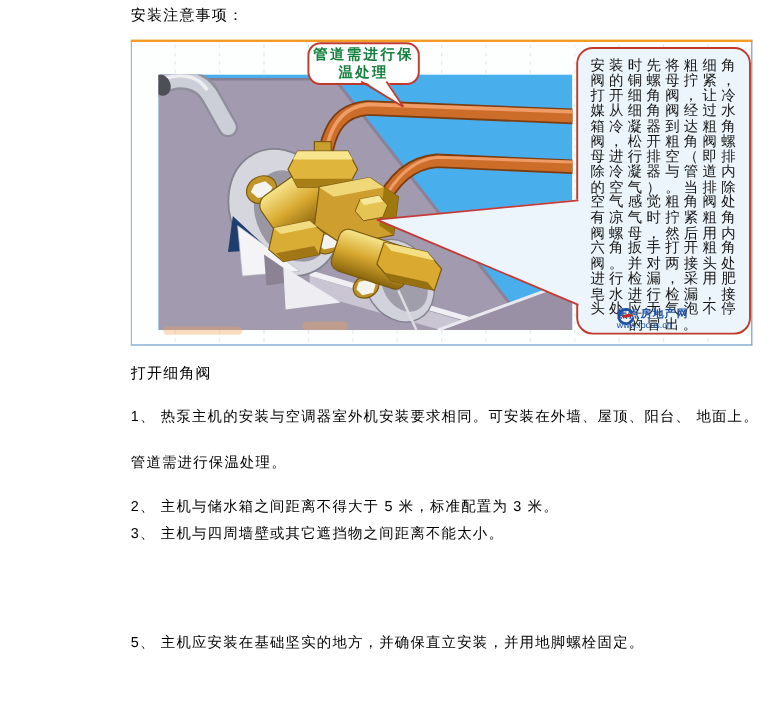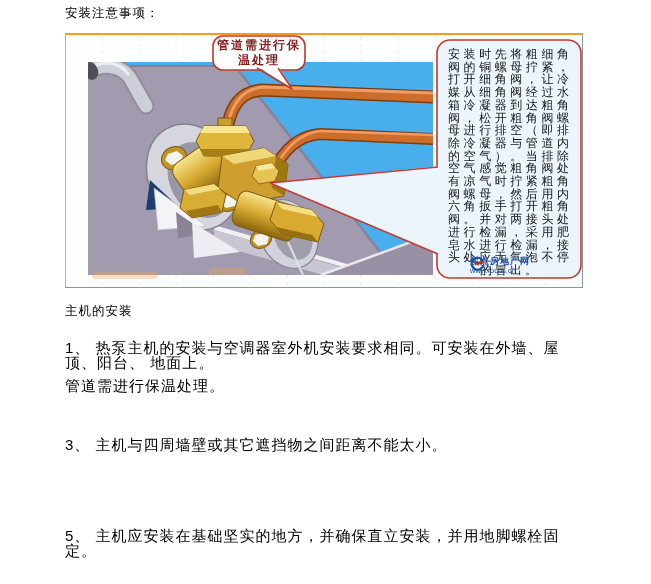--- a/index.html
+++ b/index.html
@@ -1,46 +1,46 @@
 <!DOCTYPE html>
 <html><head>
 <meta charset="utf-8">
 <style>
   html,body{margin:0;padding:0;background:#ffffff;}
   body{width:651px;height:584px;position:relative;overflow:hidden;
        font-family:"Liberation Sans",sans-serif;color:#000;}
-  .doc{position:absolute;inset:0;}
+  .doc{position:absolute;inset:0;margin-left:44px;}
 
   .page-title{position:absolute;left:65px;top:5px;font-size:12.5px;letter-spacing:1px;}
 
   
   .figure{position:absolute;left:65px;top:33px;width:516px;height:252px;
           border-top:2px solid #F59A23;border-left:1px solid #9FB6C6;
           border-right:1px solid #8898A8;border-bottom:1px solid #6E9CC8;
           background:#FDFEFE;}
   .figure svg{position:absolute;left:0;top:0;}
 
   .bubble-text{position:absolute;left:147px;top:3px;width:92px;text-align:center;
           font-family:"Liberation Serif",serif;font-weight:bold;font-size:12px;
-          line-height:15px;letter-spacing:2px;color:#7f1d1d;}
+          line-height:15px;letter-spacing:2px;color:#15803d;}
   .callout-text{position:absolute;left:382px;top:13px;width:124px;
           font-family:"Liberation Serif",serif;font-weight:normal;font-size:12px;
           line-height:12.7px;letter-spacing:3px;color:#141414;
           text-align:justify;text-align-last:center;word-break:break-all;}
   .logo{position:absolute;left:404px;top:221px;display:flex;align-items:center;gap:2px;}
   .logo .txt{display:flex;flex-direction:column;line-height:10px;}
   .logo .l1{font-size:9px;font-weight:bold;color:#1E4FA0;letter-spacing:1px;}
   .logo .l2{font-size:7.5px;color:#1E4FA0;}
   .smudge{position:absolute;background:rgba(244,160,80,.35);border-radius:4px;}
   .s1{left:26px;top:237px;width:66px;height:7px;}
   .s2{left:142px;top:233px;width:38px;height:7px;}
 
   
   .sec-heading{position:absolute;left:65px;top:303px;font-size:12.5px;letter-spacing:1px;}
-  .para{position:absolute;left:65px;width:525px;font-size:15px;letter-spacing:1px;line-height:15px;margin:0;}
+  .para{position:absolute;left:65px;width:525px;font-size:12px;letter-spacing:1px;line-height:15px;margin:0;}
   .p0{top:340px}.p1{top:378px}.p2{top:415px}.p3{top:437px}
   .p4{top:490px}.p5{top:528px}.p6{top:565px}
 </style>
 </head>
 <body>
 
 <div class="doc">
 
   <div class="page-title">安装注意事项：</div>
 
@@ -179,20 +179,21 @@
         <path d="M 13,5 A 6 6 0 1 0 13.5,9" fill="none" stroke="#1E4FA0" stroke-width="2.2"></path>
         <path d="M 4,8 C 7,5 11,5 14,7 C 11,8.5 7,9.5 4,8 Z" fill="#C8281E"></path>
       </svg>
       <div class="txt">
         <span class="l1">焦点房地产网</span>
         <span class="l2">www.focus.cn</span>
       </div>
     </div>
   </div>
 
-  <div class="sec-heading">主机的安装</div>
+  <div class="sec-heading">打开细角阀</div>
 
   <p class="para p0">1、 热泵主机的安装与空调器室外机安装要求相同。可安装在外墙、屋顶、阳台、 地面上。</p>
   <p class="para p1">管道需进行保温处理。</p>
+  <p class="para p2">2、 主机与储水箱之间距离不得大于 5 米，标准配置为 3 米。</p>
   <p class="para p3">3、 主机与四周墙壁或其它遮挡物之间距离不能太小。</p>
   <p class="para p5">5、 主机应安装在基础坚实的地方，并确保直立安装，并用地脚螺栓固定。</p>
 
 </div>
 
 </body></html>

